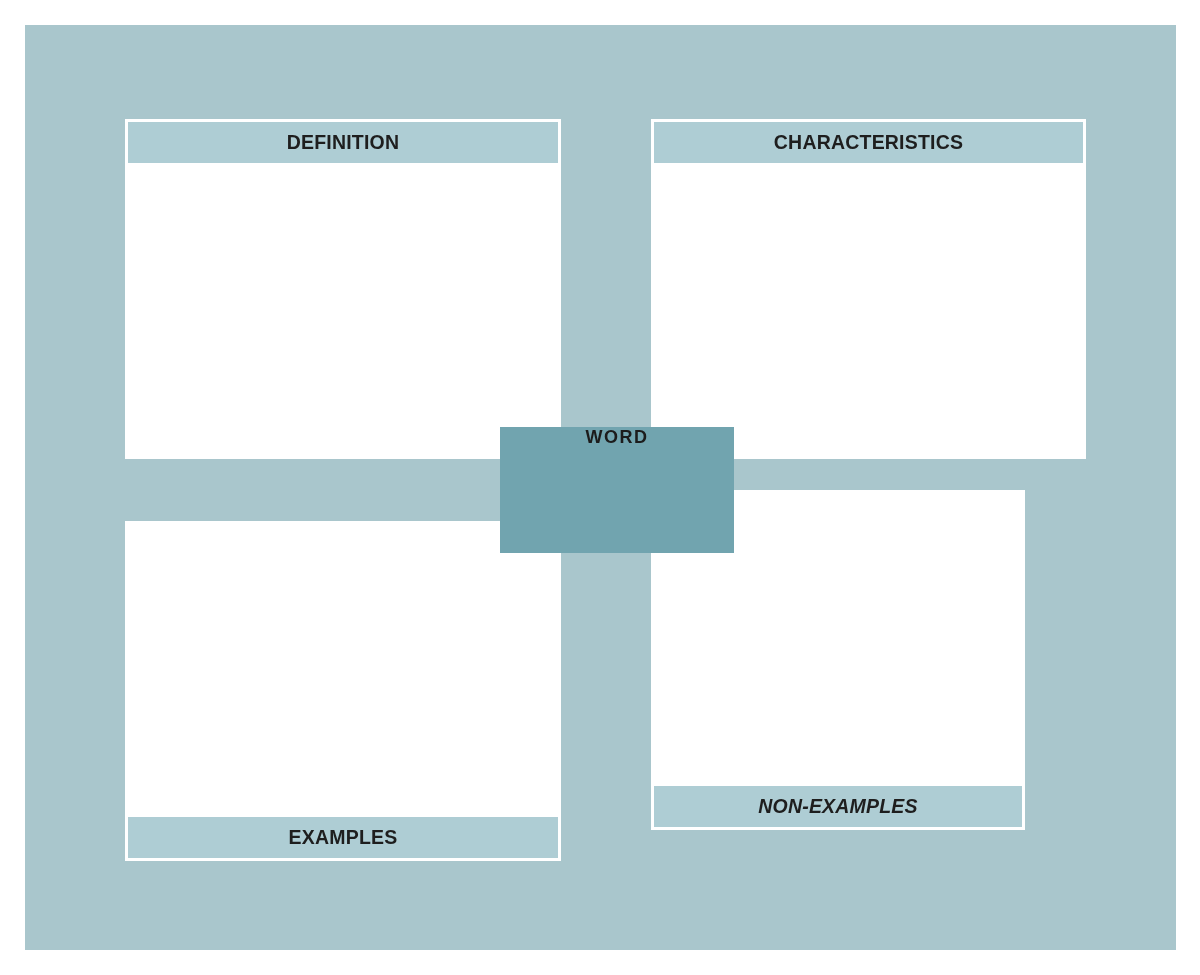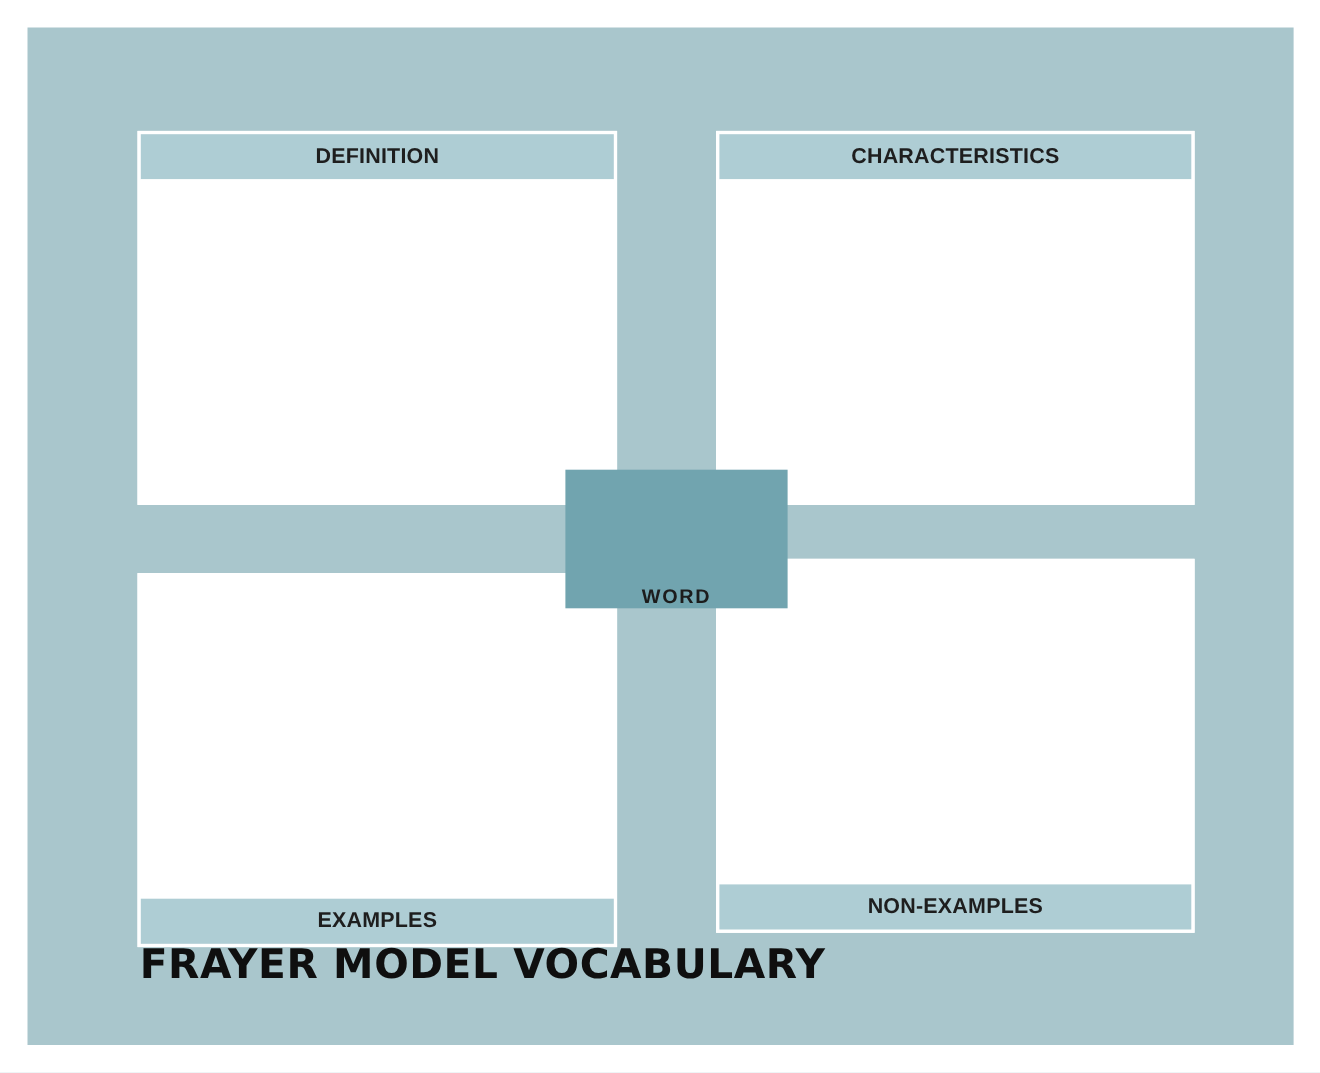--- a/index.html
+++ b/index.html
@@ -25,21 +25,21 @@
     position: absolute;
     width: 436px; height: 340px;
     background: #ffffff;
     border: 3px solid #ffffff;
     display: flex;
     flex-direction: column;
   }
   .quad.tl { left: 125px; top: 119px; }
   .quad.tr { left: 651px; top: 119px; width: 435px; }
   .quad.bl { left: 125px; top: 489px; margin-top: 32px; }
-  .quad.br { left: 651px; top: 508px; width: 435px; }
+  .quad.br { left: 651px; top: 490px; width: 374px; font-style: italic; }
 
   .section-bar {
     height: 41px;
     flex: 0 0 41px;
     background: #aecdd4;
     display: flex;
     align-items: center;
     justify-content: center;
   }
   .section-bar .bar-label {
@@ -51,25 +51,25 @@
   }
   .quad-body {
     flex: 1 1 auto;
     background: #ffffff;
   }
   .quad.label-bottom .section-bar { order: 2; }
   .quad.label-bottom .quad-body { order: 1; }
 
   .word-box {
     position: absolute;
-    left: 514px; top: 427px;
-    width: 202px; height: 126px;
+    left: 500px; top: 427px;
+    width: 234px; height: 126px;
     background: #71a4af;
     display: flex;
-    align-items: flex-end;
+    align-items: flex-start;
     justify-content: center;
   }
   .word-box .word-label {
     font-size: 18px;
     font-weight: bold;
     letter-spacing: 1.5px;
     color: #1c1c1c;
   }
 
   .worksheet-title {
@@ -116,15 +116,14 @@
     <div class="section-bar">
       <span class="bar-label">NON-EXAMPLES</span>
     </div>
     <div class="quad-body"></div>
   </div>
 
   <div class="word-box">
     <span class="word-label">WORD</span>
   </div>
 
-  <div class="worksheet-title">FRAYER MODEL VOCABULARY</div>
 
 </div>
 
 </body></html>

